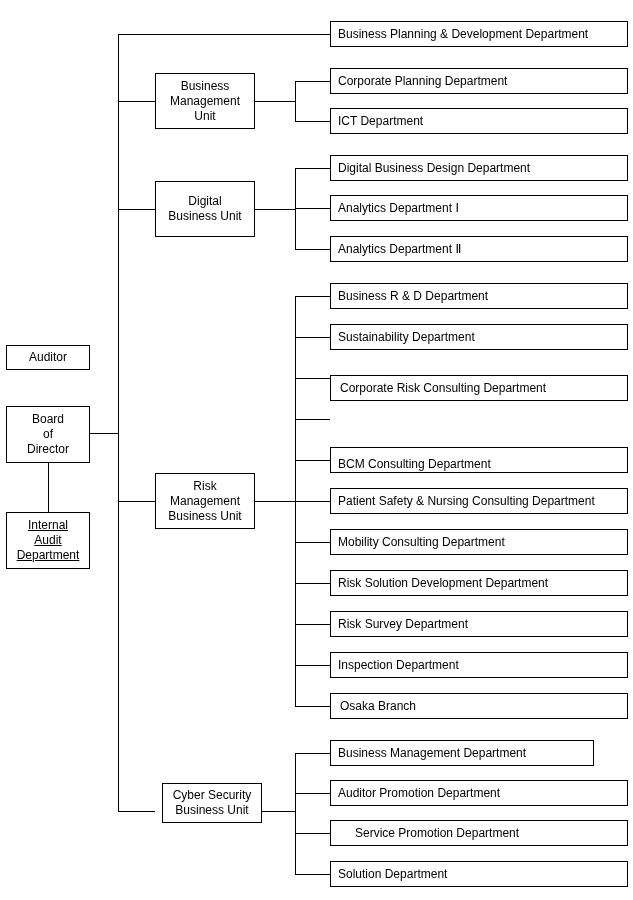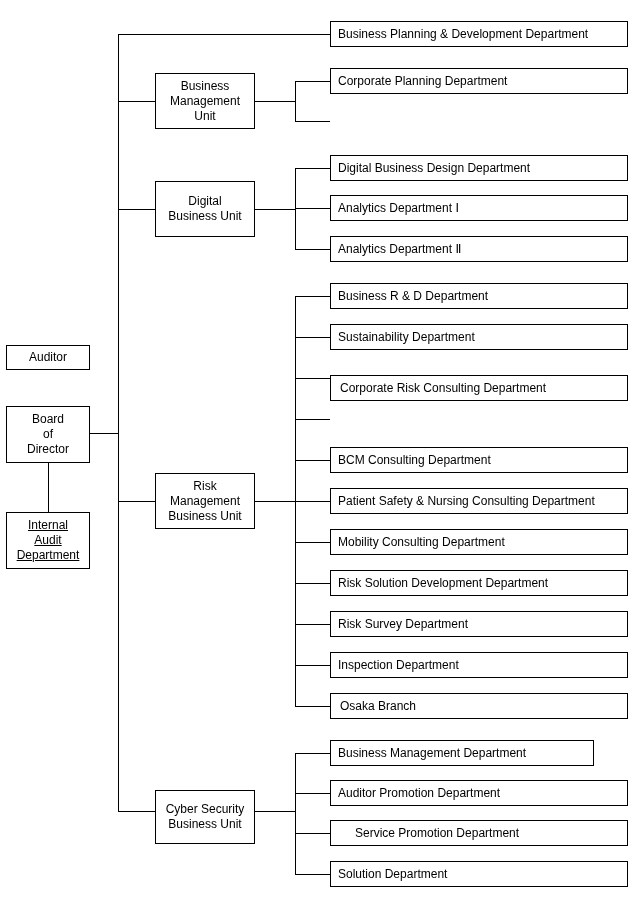--- a/index.html
+++ b/index.html
@@ -121,49 +121,52 @@
     </div>
     <div class="node unit" style="left: 155px; top: 181px; width: 100px; height: 56px;">
       <span class="label">Digital
 Business Unit</span>
     </div>
     <div class="node unit" style="left: 155px; top: 473px; width: 100px; height: 56px;">
       <span class="label">Risk
 Management
 Business Unit</span>
     </div>
-    <div class="node unit" style="left: 155px; top: 783px; width: 100px; height: 54px; margin-top: 7px;">
+    <div class="node unit" style="left: 162px; top: 783px; width: 100px; height: 40px;">
       <span class="label">Cyber Security
 Business Unit</span>
     </div>
     <div class="node dept" style="left: 330px; top: 21px; width: 298px; height: 26px;">
       <span class="label">Business Planning &amp; Development Department</span>
     </div>
     <div class="node dept" style="left: 330px; top: 68px; width: 298px; height: 26px;">
       <span class="label">Corporate Planning Department</span>
+    </div>
+    <div class="node dept" style="left: 330px; top: 108px; width: 298px; height: 26px;">
+      <span class="label">ICT Department</span>
     </div>
     <div class="node dept" style="left: 330px; top: 155px; width: 298px; height: 26px;">
       <span class="label">Digital Business Design Department</span>
     </div>
     <div class="node dept" style="left: 330px; top: 195px; width: 298px; height: 26px;">
       <span class="label">Analytics Department Ⅰ</span>
     </div>
     <div class="node dept" style="left: 330px; top: 236px; width: 298px; height: 26px;">
       <span class="label">Analytics Department Ⅱ</span>
     </div>
     <div class="node dept" style="left: 330px; top: 283px; width: 298px; height: 26px;">
       <span class="label">Business R &amp; D Department</span>
     </div>
     <div class="node dept" style="left: 330px; top: 324px; width: 298px; height: 26px;">
       <span class="label">Sustainability Department</span>
     </div>
     <div class="node dept" style="left: 330px; top: 375px; width: 298px; height: 26px; padding-left: 9px;">
       <span class="label">Corporate Risk Consulting Department</span>
     </div>
-    <div class="node dept" style="left: 330px; top: 447px; width: 298px; height: 26px;">
+    <div class="node dept" style="left: 330px; top: 447px; width: 298px; height: 26px; align-items: flex-end;">
       <span class="label">BCM Consulting Department</span>
     </div>
     <div class="node dept" style="left: 330px; top: 488px; width: 298px; height: 26px;">
       <span class="label">Patient Safety &amp; Nursing Consulting Department</span>
     </div>
     <div class="node dept" style="left: 330px; top: 529px; width: 298px; height: 26px;">
       <span class="label">Mobility Consulting Department</span>
     </div>
     <div class="node dept" style="left: 330px; top: 570px; width: 298px; height: 26px;">
       <span class="label">Risk Solution Development Department</span>

